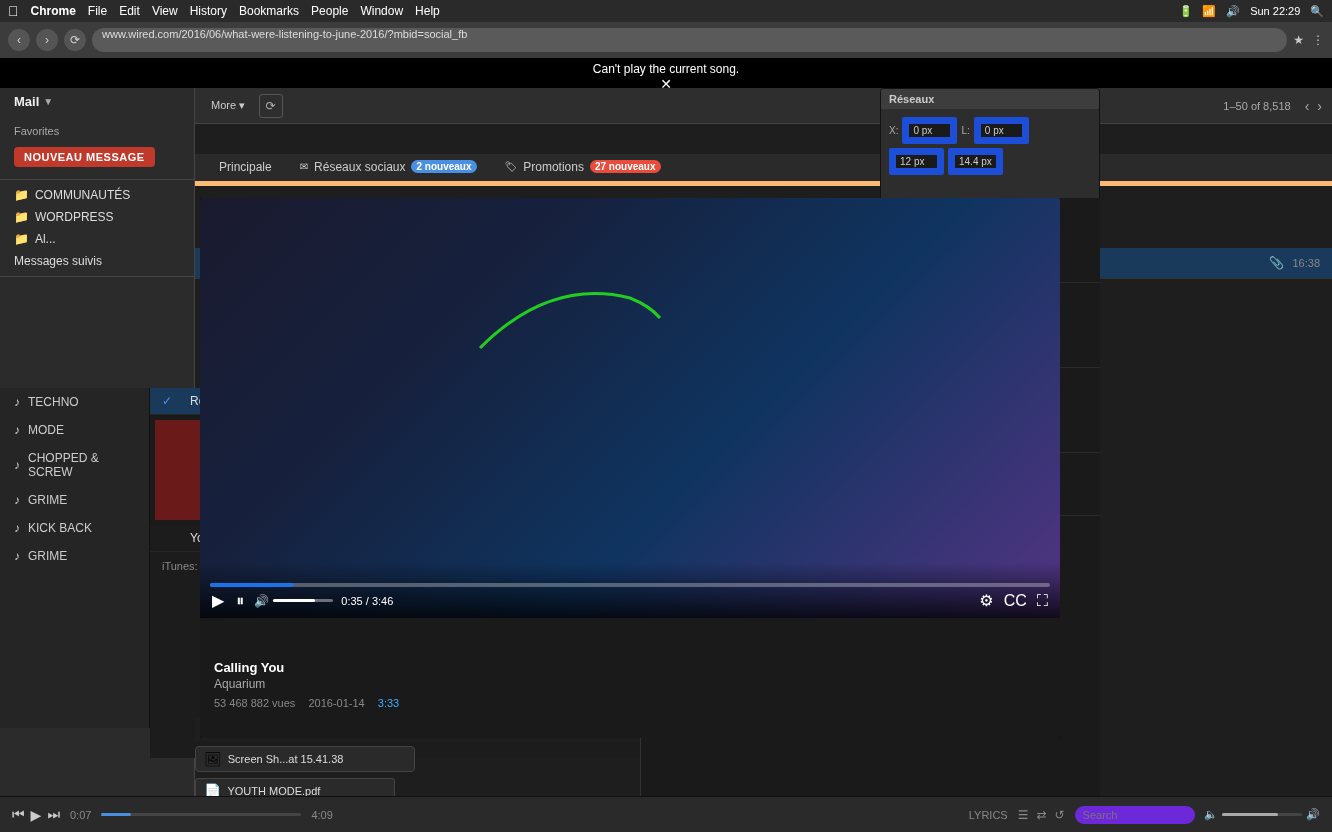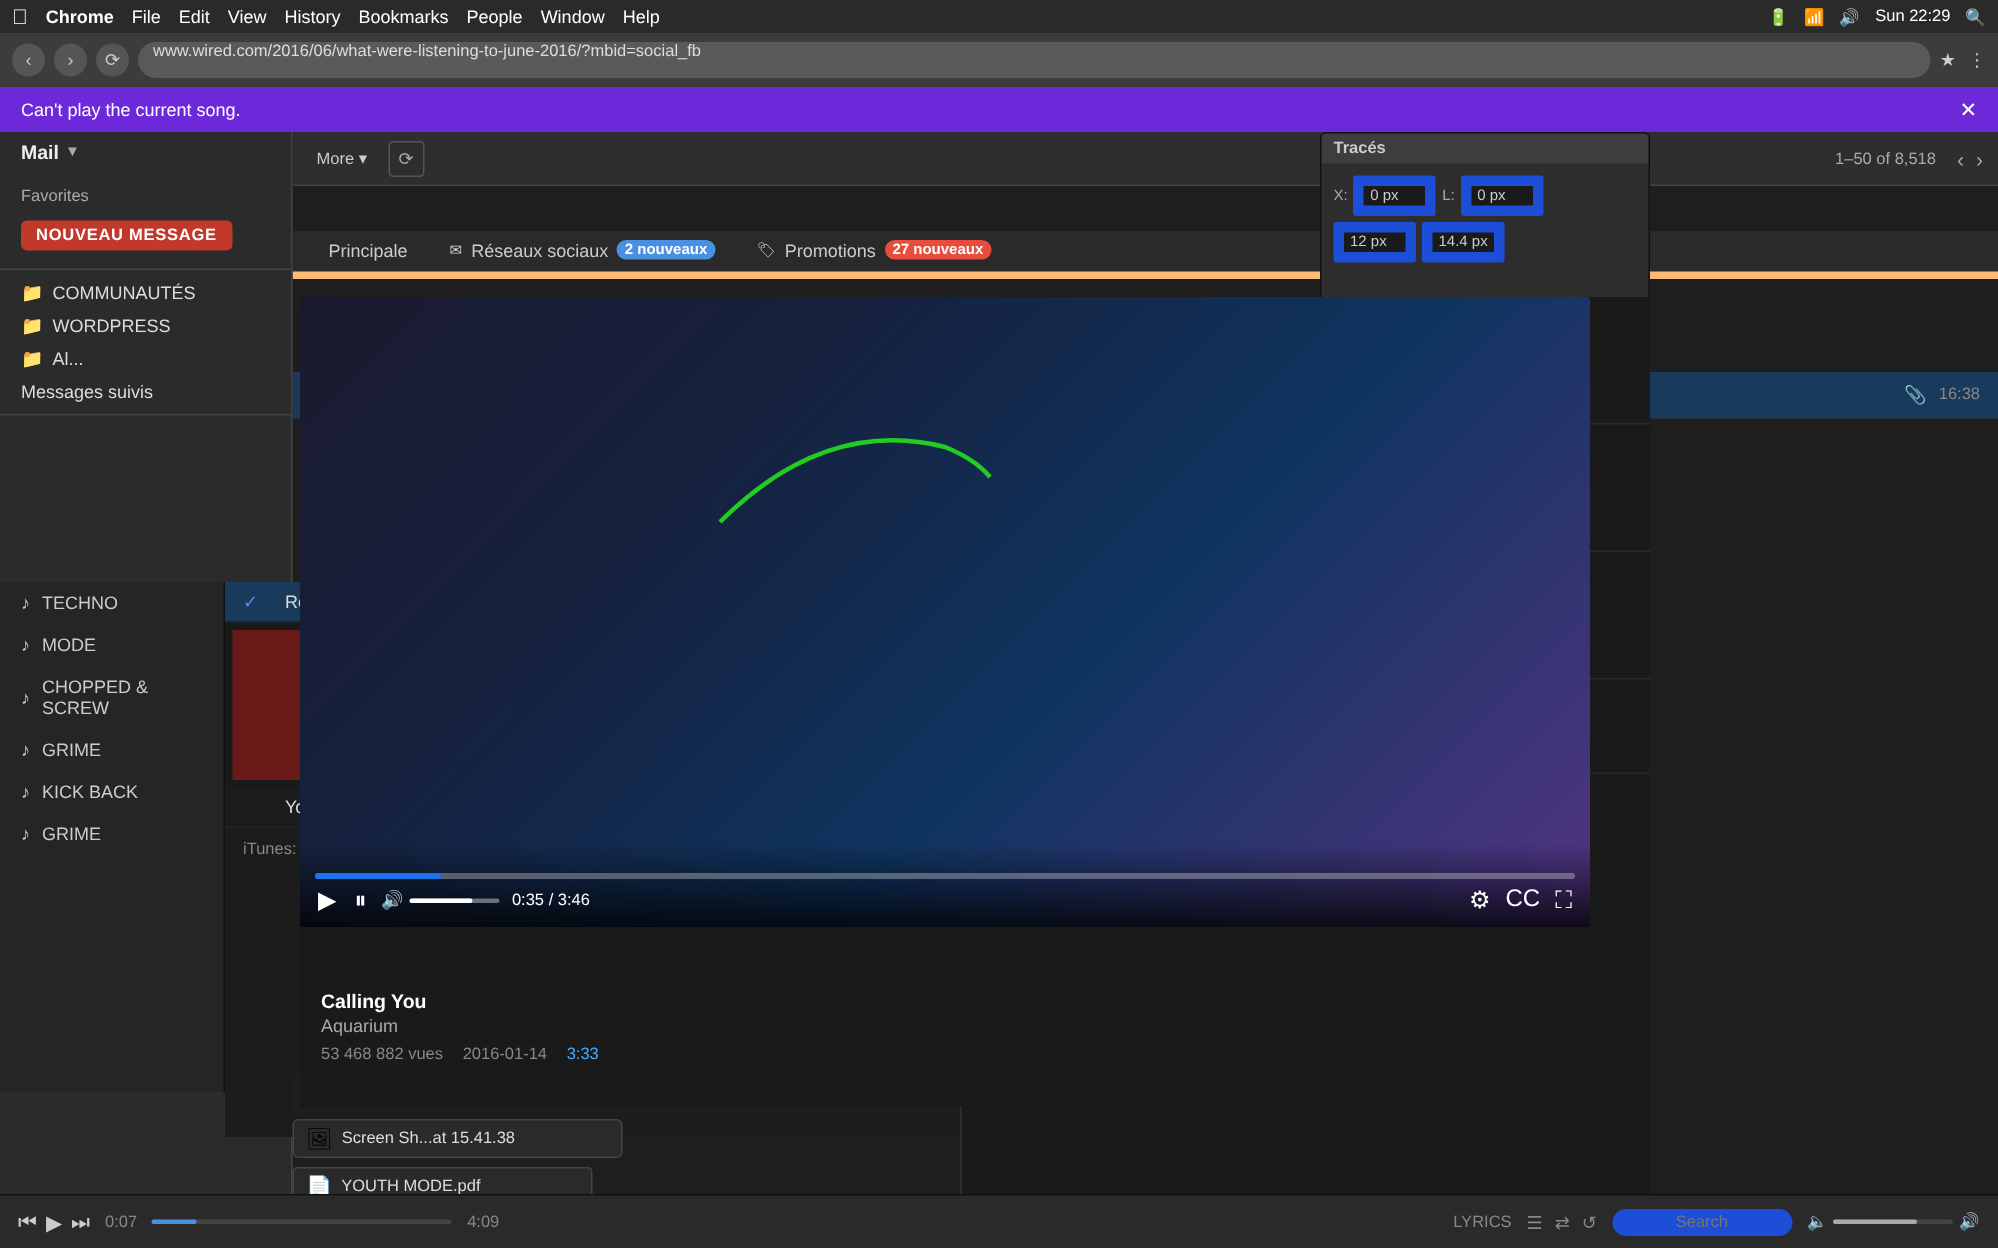--- a/index.html
+++ b/index.html
@@ -90,25 +90,26 @@
       color: #ccc;
     }
 
     
     .notification-bar {
       position: absolute;
       top: 58px;
       left: 0;
       width: 100%;
       height: 30px;
-      background: #6d28d9;
+      background: #000000;
       display: flex;
       align-items: center;
       padding: 4px 14px;
       z-index: 98;
+      flex-direction: column;
     }
     .notification-bar-text {
       font-size: 12px;
       color: #fff;
       flex: 1;
     }
     .notification-close {
       color: #fff;
       font-size: 14px;
       cursor: pointer;
@@ -474,28 +475,27 @@
       background: #4a90e2;
       border-radius: 2px;
       width: 15%;
     }
     .itunes-bottom-spacer { flex: 1; }
     .itunes-bottom-lyrics {
       font-size: 11px;
       color: #888;
     }
     .itunes-bottom-search {
-      background: #1d4ed8;
+      background: #6d28d9;
       border: none;
       border-radius: 10px;
       padding: 3px 8px;
       font-size: 11px;
       color: #ccc;
       width: 120px;
-      text-align: center;
     }
     .itunes-bottom-icons {
       display: flex;
       align-items: center;
       gap: 8px;
       font-size: 12px;
       color: #888;
     }
 
     
@@ -905,21 +905,21 @@
       <div style="width:120px;height:68px;background:linear-gradient(135deg,#1a1a1a,#2a2a2a);border-radius:2px;"></div>
       <div>
         <div style="font-size:12px;color:#ddd;">Ellie Grundy</div>
         <div style="font-size:11px;color:#888;">20m</div>
       </div>
     </div>
   </div>
 
   <div class="painting-window">
     <div class="painting-window-title">
-      <span>Tracés</span>
+      <span>Réseaux</span>
     </div>
     <div class="painting-window-content">
       <div class="painting-input-row">
         <span>X:</span>
         <input class="painting-input" value="0 px" style="">
         <span>L:</span>
         <input class="painting-input" value="0 px" style="">
       </div>
       <div class="painting-input-row">
         <input class="painting-input" value="12 px" style="">

